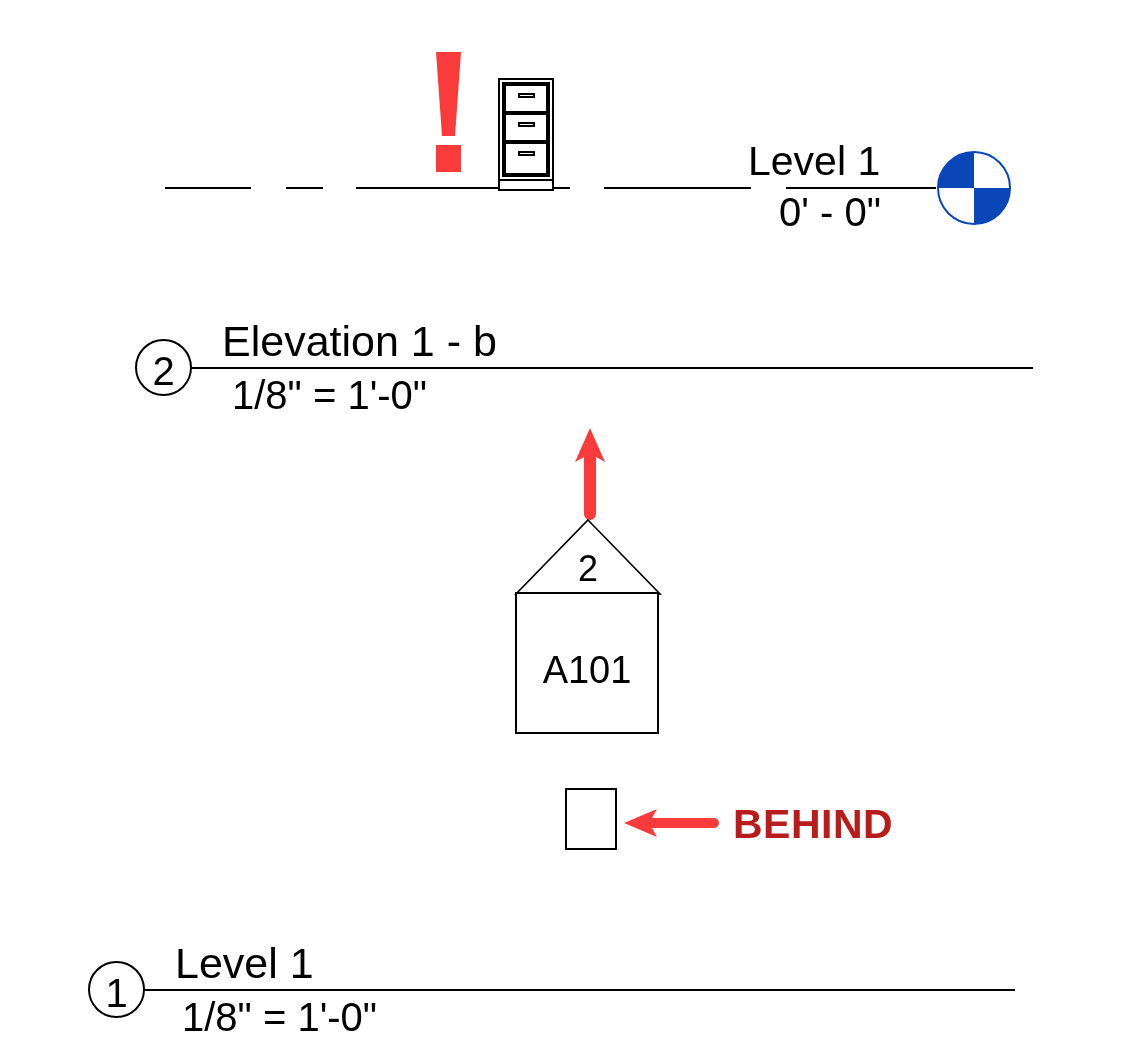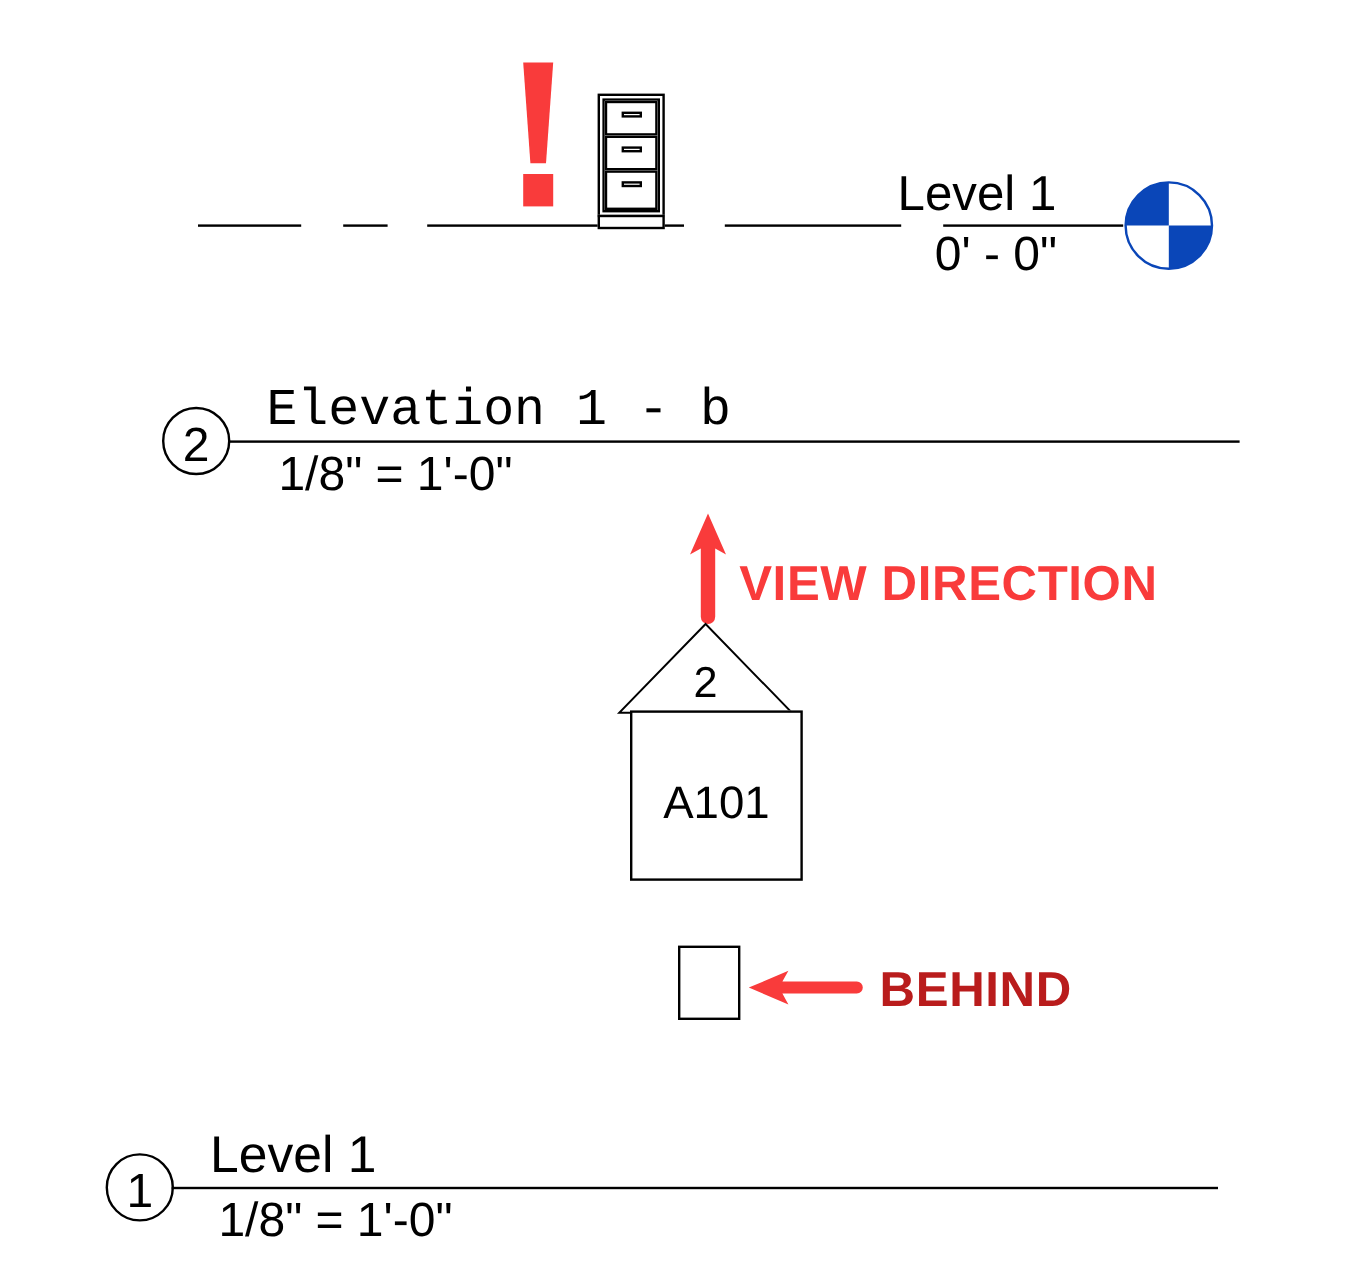--- a/index.html
+++ b/index.html
@@ -172,36 +172,35 @@
     <svg width="76" height="76" viewBox="0 0 76 76">
       <circle cx="38" cy="38" r="36" fill="#ffffff" stroke="#0a46b8" stroke-width="2"></circle>
       <path d="M38 38 L38 2 A36 36 0 0 0 2 38 Z" fill="#0a46b8"></path>
       <path d="M38 38 L74 38 A36 36 0 0 1 38 74 Z" fill="#0a46b8"></path>
     </svg>
   </div>
 
   <div class="bubble" style="left:135px; top:339px; width:57px; height:57px;">
     <span class="bubble-num" style="top:8px;">2</span>
   </div>
-  <div class="txt title-main" style="left:222px; top:320px;font-family:Liberation Mono, monospace;">Elevation 1 - b</div>
+  <div class="txt title-main" style="left:222px; top:320px;">Elevation 1 - b</div>
   <div class="hline" style="left:190px; top:367px; width:843px;"></div>
   <div class="txt title-scale" style="left:232px; top:375px;">1/8" = 1'-0"</div>
 
   <div class="abs" style="left:572px; top:428px; width:36px; height:94px;">
     <svg width="36" height="94" viewBox="0 0 36 94">
       <path d="M18 0 L33 34 L24 29 L24 86 A6 6 0 0 1 12 86 L12 29 L3 34 Z" fill="#f93b3b"></path>
     </svg>
   </div>
-  <div class="annot" style="left:616px; top:463px; color:#f93b3b;">VIEW DIRECTION</div>
 
   <div class="abs" style="left:505px; top:518px; width:166px; height:218px;">
     <svg width="166" height="80" viewBox="0 0 166 80" style="position:absolute; left:0; top:0;">
       <polygon points="83,2 155,76 11,76" fill="#ffffff" stroke="#000000" stroke-width="1.6"></polygon>
     </svg>
-    <div class="tag-square" style="left:20px; top:74px; width:144px; height:142px;">
+    <div class="tag-square" style="left:10px; top:74px; width:144px; height:142px;">
       <span class="tag-sheet" style="top:55px;">A101</span>
     </div>
     <div class="txt tag-num" style="left:0; right:0; top:33px; text-align:center;">2</div>
   </div>
 
   <div class="plan-rect" style="left:565px; top:788px; width:52px; height:62px;"></div>
 
   <div class="abs" style="left:624px; top:806px; width:96px; height:34px;">
     <svg width="96" height="34" viewBox="0 0 96 34">
       <path d="M0 17 L33 3 L28 12 L90 12 A5 5 0 0 1 90 22 L28 22 L33 31 Z" fill="#f93b3b"></path>

